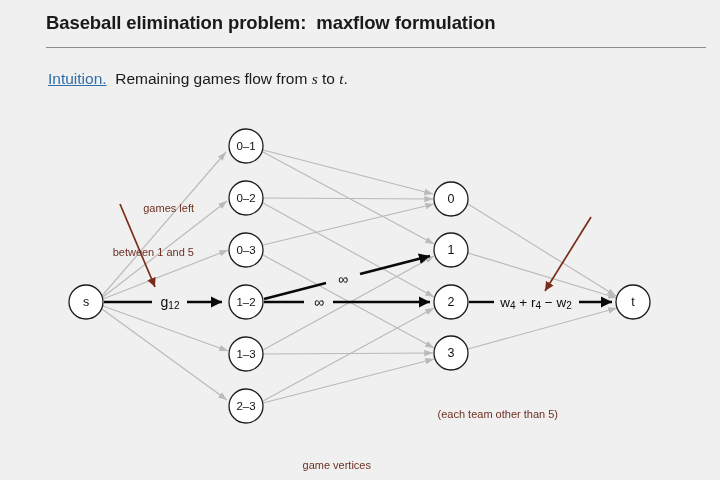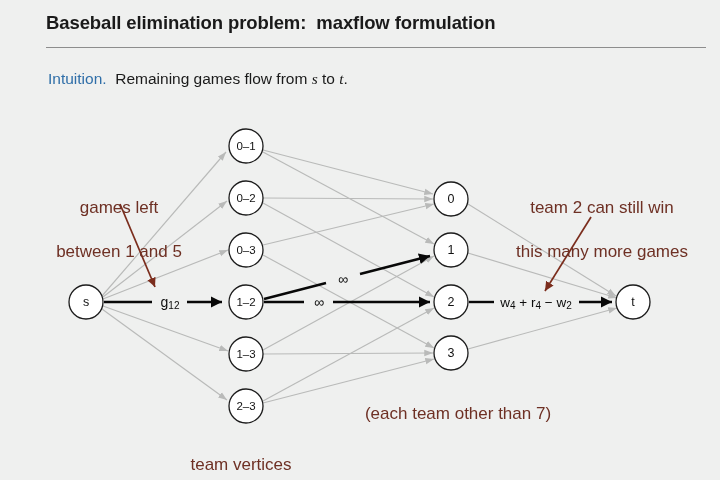--- a/index.html
+++ b/index.html
@@ -33,20 +33,21 @@
   }
   .intuition-line {
     position: absolute;
     left: 32px; top: 70px;
     font-size: 15.5px;
     color: #1a1a1a;
     white-space: pre;
   }
   .intuition-label {
     color: #2f6ea8;
+    text-decoration: underline;
   }
   .it { font-family: "Liberation Serif", serif; font-style: italic; }
 
   svg.graph {
     position: absolute; left: 0; top: 0;
     width: 720px; height: 480px;
   }
   .nodecirc {
     fill: #ffffff;
     stroke: #1c1c1c;
@@ -78,23 +79,23 @@
     fill: #0c0c0c;
     text-anchor: middle;
     dominant-baseline: central;
   }
   .inf {
     font-size: 14px;
   }
   .annot {
     position: absolute;
     color: #6e3024;
-    font-size: 17px;
+    font-size: 11px;
     line-height: 14.5px;
-    text-align: center;
+    text-align: right;
     white-space: pre;
   }
   .pointer {
     stroke: #7b2d1d;
     stroke-width: 1.7;
     fill: none;
   }
 </style>
 </head>
 <body>
@@ -225,27 +226,23 @@
     <text class="edgelabel inf" x="303" y="302">∞</text>
 
     <text class="edgelabel" x="520" y="302" style="font-size:13.5px;"><tspan>w</tspan><tspan dy="3" style="font-size:10px;">4</tspan><tspan dy="-3"> + </tspan><tspan>r</tspan><tspan dy="3" style="font-size:10px;">4</tspan><tspan dy="-3"> − </tspan><tspan>w</tspan><tspan dy="3" style="font-size:10px;">2</tspan></text>
   </svg>
 
   <div class="annot" style="left:28px; top:172px; width:150px;">
     <div>games left</div>
     <div>between 1 and 5</div>
   </div>
 
-  <div class="annot" style="left:491px; top:172px; width:190px;">
-    <div>team 2 can still win</div>
-    <div>this many more games</div>
-  </div>
 
   <div class="annot" style="left:95px; top:429px; width:260px;">
-    <div>team vertices</div>
+    <div>game vertices</div>
     
   </div>
 
   <div class="annot" style="left:342px; top:378px; width:200px;">
-    <div>(each team other than 7)</div>
+    <div>(each team other than 5)</div>
   </div>
 
 </div>
 
 </body></html>

